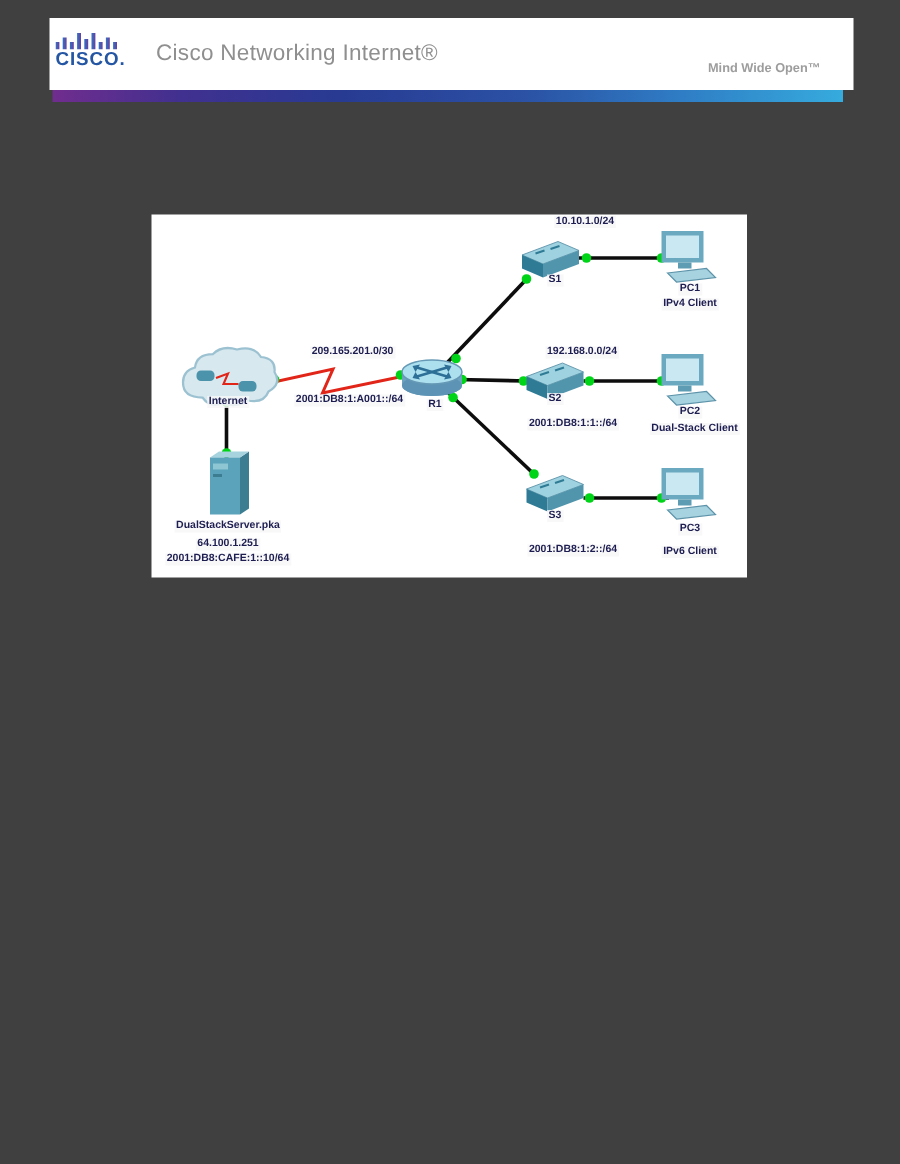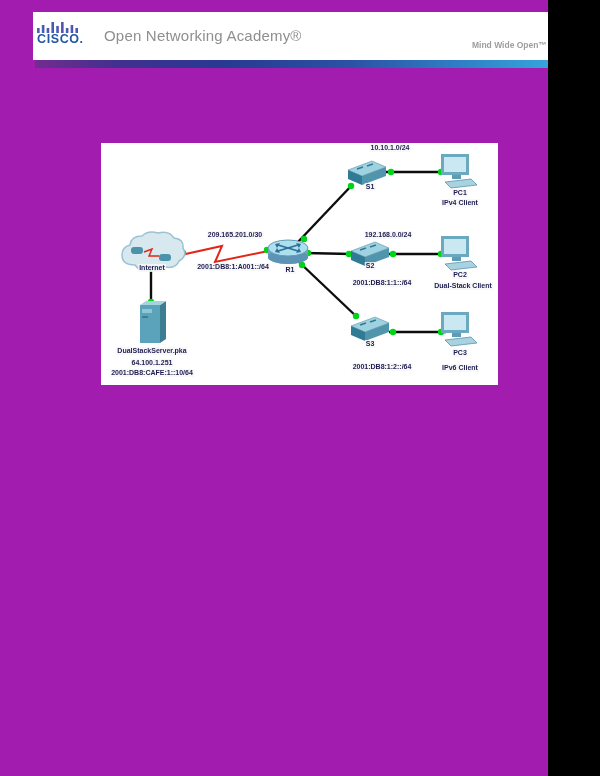--- a/index.html
+++ b/index.html
@@ -1,16 +1,16 @@
 <!DOCTYPE html>
 <html><head>
 <meta charset="utf-8">
 <style>
   html,body{margin:0;padding:0;background:#000;}
-  .page{position:relative;width:548px;height:776px;background:#a21caf;overflow:hidden;
+  .page{position:relative;width:600px;height:776px;background:#404040;overflow:hidden;
         font-family:"Liberation Sans",sans-serif;}
   
   .header-band{position:absolute;left:33px;top:12px;width:536px;height:48px;background:#ffffff;}
   .logo-block{position:absolute;left:4px;top:8px;width:70px;height:36px;}
   .logo-bars{position:absolute;left:0;top:1px;}
   .cisco-word{position:absolute;left:0;top:12px;font-size:12.5px;font-weight:bold;
               letter-spacing:0.6px;color:#2456a4;}
   .academy-title{position:absolute;left:71px;top:15px;font-size:15px;color:#8f8f8f;
                  letter-spacing:0.2px;}
   .tagline{position:absolute;right:22px;top:28px;font-size:8.5px;color:#9d9d9d;font-weight:bold;}
@@ -46,21 +46,21 @@
           <rect x="14.4" y="1" width="2.6" height="11"></rect>
           <rect x="19.2" y="5" width="2.6" height="7"></rect>
           <rect x="24" y="1" width="2.6" height="11"></rect>
           <rect x="28.8" y="7" width="2.6" height="5"></rect>
           <rect x="33.6" y="4" width="2.6" height="8"></rect>
           <rect x="38.4" y="7" width="2.6" height="5"></rect>
         </g>
       </svg>
       <div class="cisco-word">CISCO.</div>
     </div>
-    <div class="academy-title">Open Networking Academy®</div>
+    <div class="academy-title">Cisco Networking Internet®</div>
     <div class="tagline">Mind Wide Open™</div>
   </div>
   <div class="gradient-bar"></div>
 
   <div class="topology">
 
     <svg class="links-layer" width="397" height="242" viewBox="0 0 397 242">
 
       <line x1="196" y1="100" x2="252" y2="41" stroke="#0d0d0d" stroke-width="2.4"></line>
       <line x1="204" y1="110" x2="250" y2="111" stroke="#0d0d0d" stroke-width="2.4"></line>

